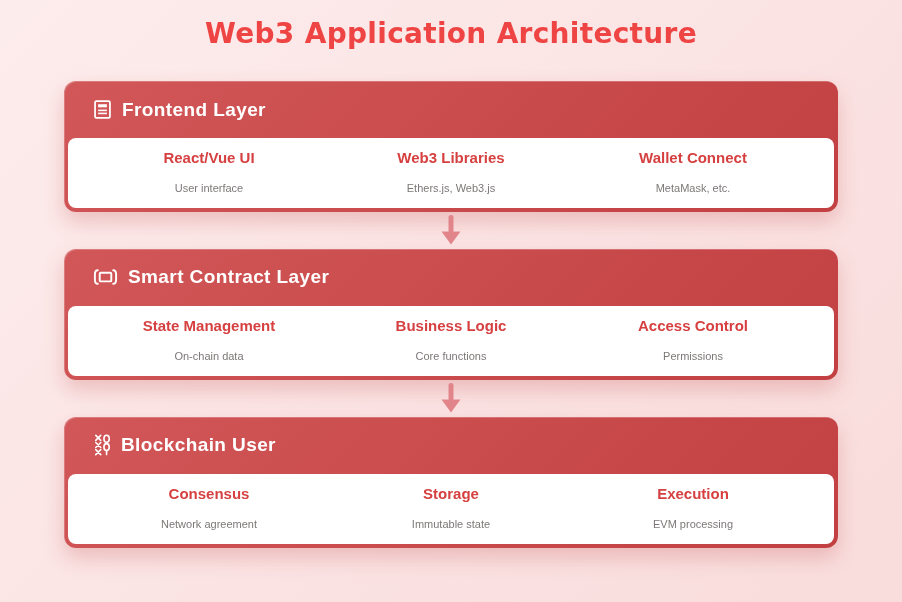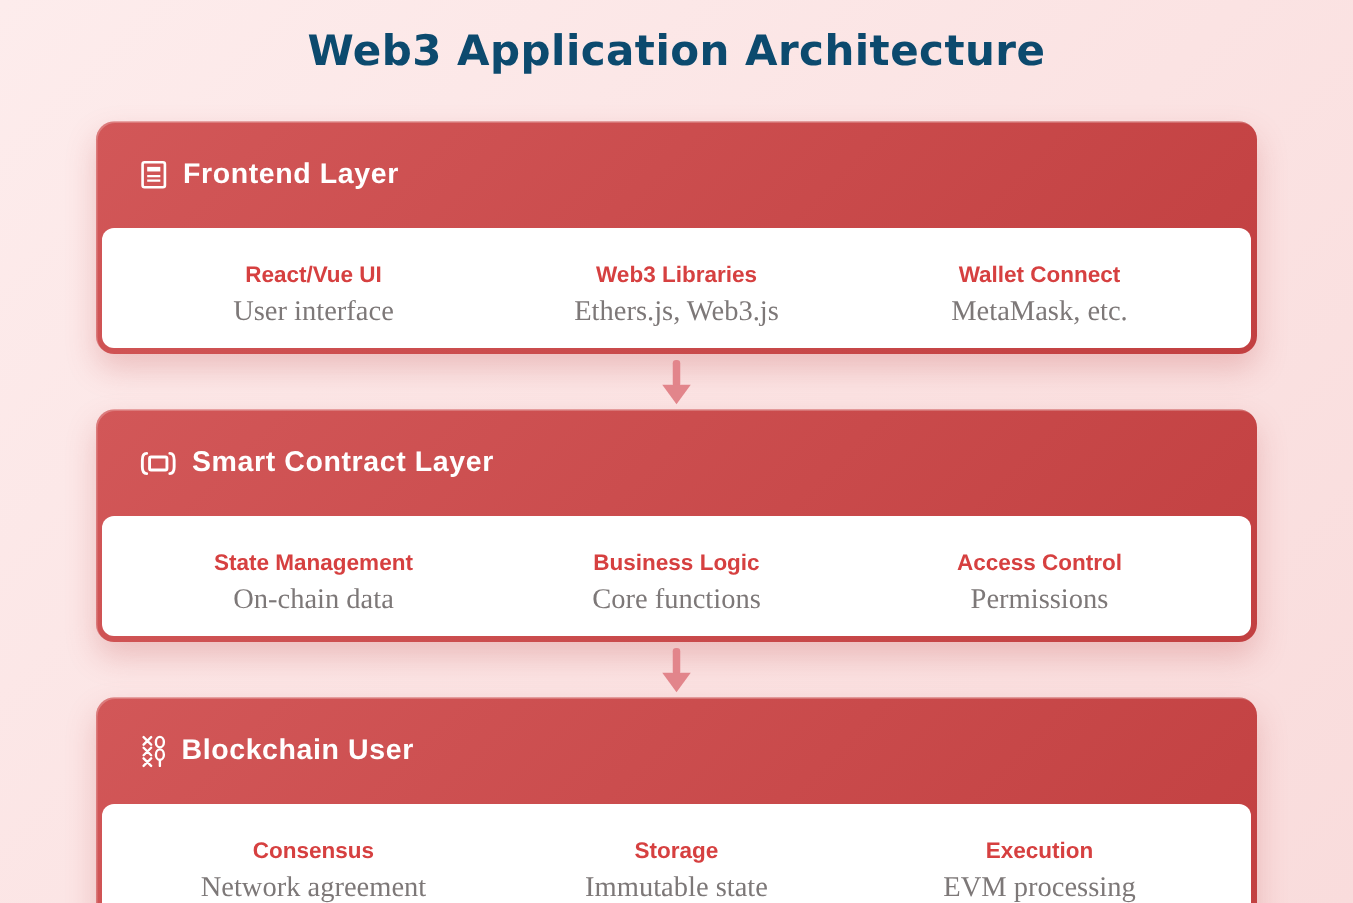--- a/index.html
+++ b/index.html
@@ -6,57 +6,57 @@
   body {
     width: 902px; height: 602px; overflow: hidden;
     background: linear-gradient(135deg, #fdecec 0%, #fbe3e3 55%, #f9dcdc 100%);
     font-family: "DejaVu Sans", "Liberation Sans", sans-serif;
   }
   h1.page-title {
     margin: 0; padding-top: 17px;
     text-align: center;
     font-size: 28px; line-height: 34px;
     font-weight: bold;
-    color: #0c4a6e;
+    color: #ef4444;
     letter-spacing: 0.3px;
   }
   #stack { width: 774px; margin: 30px auto 0; }
   .card {
     border-radius: 12px;
     background: linear-gradient(135deg, #d25758 0%, #c24041 100%);
     padding: 0 4px 4px;
     box-shadow: 0 10px 20px rgba(197, 85, 85, 0.28),
                 inset 1px 1px 0 rgba(255, 255, 255, 0.22);
   }
   .card-header {
-    height: 71px;
+    height: 57px;
     display: flex; align-items: center;
     gap: 9px; padding-left: 24px;
     color: #ffffff;
     font-family: "Liberation Sans", sans-serif;
     font-weight: bold; font-size: 19px;
     letter-spacing: 0.4px;
   }
   .layer-icon { display: flex; align-items: center; }
   .card-body {
     background: #ffffff;
     border-radius: 8px;
     display: grid; grid-template-columns: repeat(3, 1fr);
     padding: 11px 20px 13px;
   }
   .item { text-align: center; }
   .item-title {
     font-family: "Liberation Sans", sans-serif;
     color: #d64040; font-weight: bold;
-    font-size: 15px; line-height: 1.15; margin-top: 12px;
+    font-size: 15px; line-height: 1.15;
   }
   .item-sub {
-    font-family: Liberation Serif, serif;
-    color: #7d7878; font-size: 19px; line-height: 1.15;
-    margin-top: 5px;
+    font-family: Liberation Sans, sans-serif;
+    color: #7d7878; font-size: 11px; line-height: 1.15;
+    margin-top: 16px;
   }
   .arrow-row {
     height: 37px;
     display: flex; justify-content: center; align-items: center;
   }
 </style>
 </head>
 <body>
 
 <h1 class="page-title">Web3 Application Architecture</h1>

